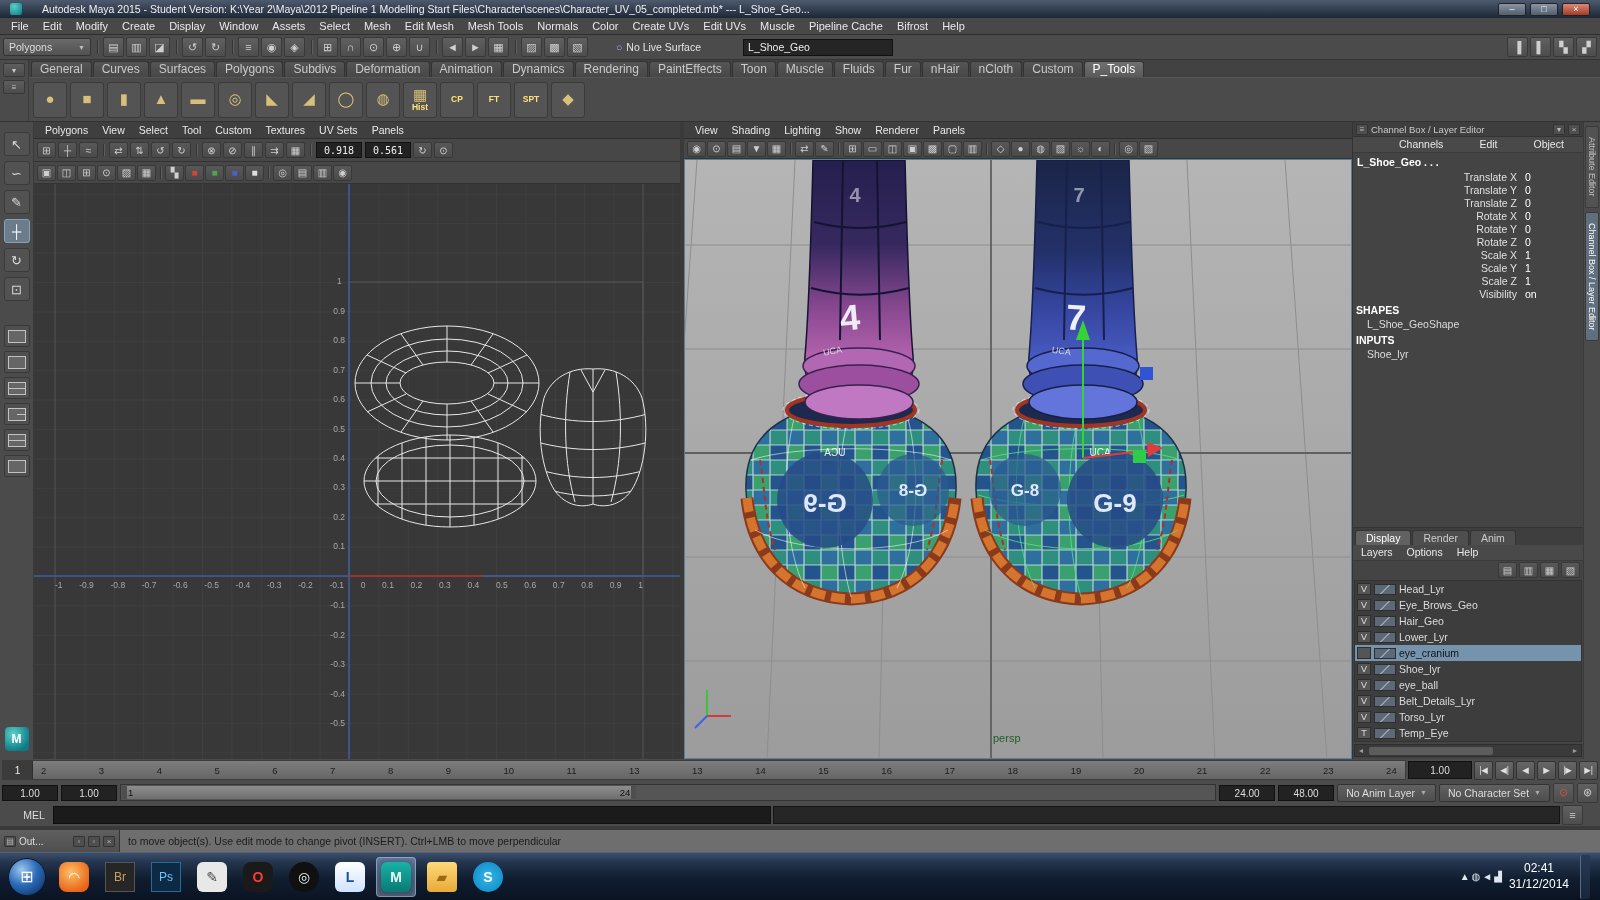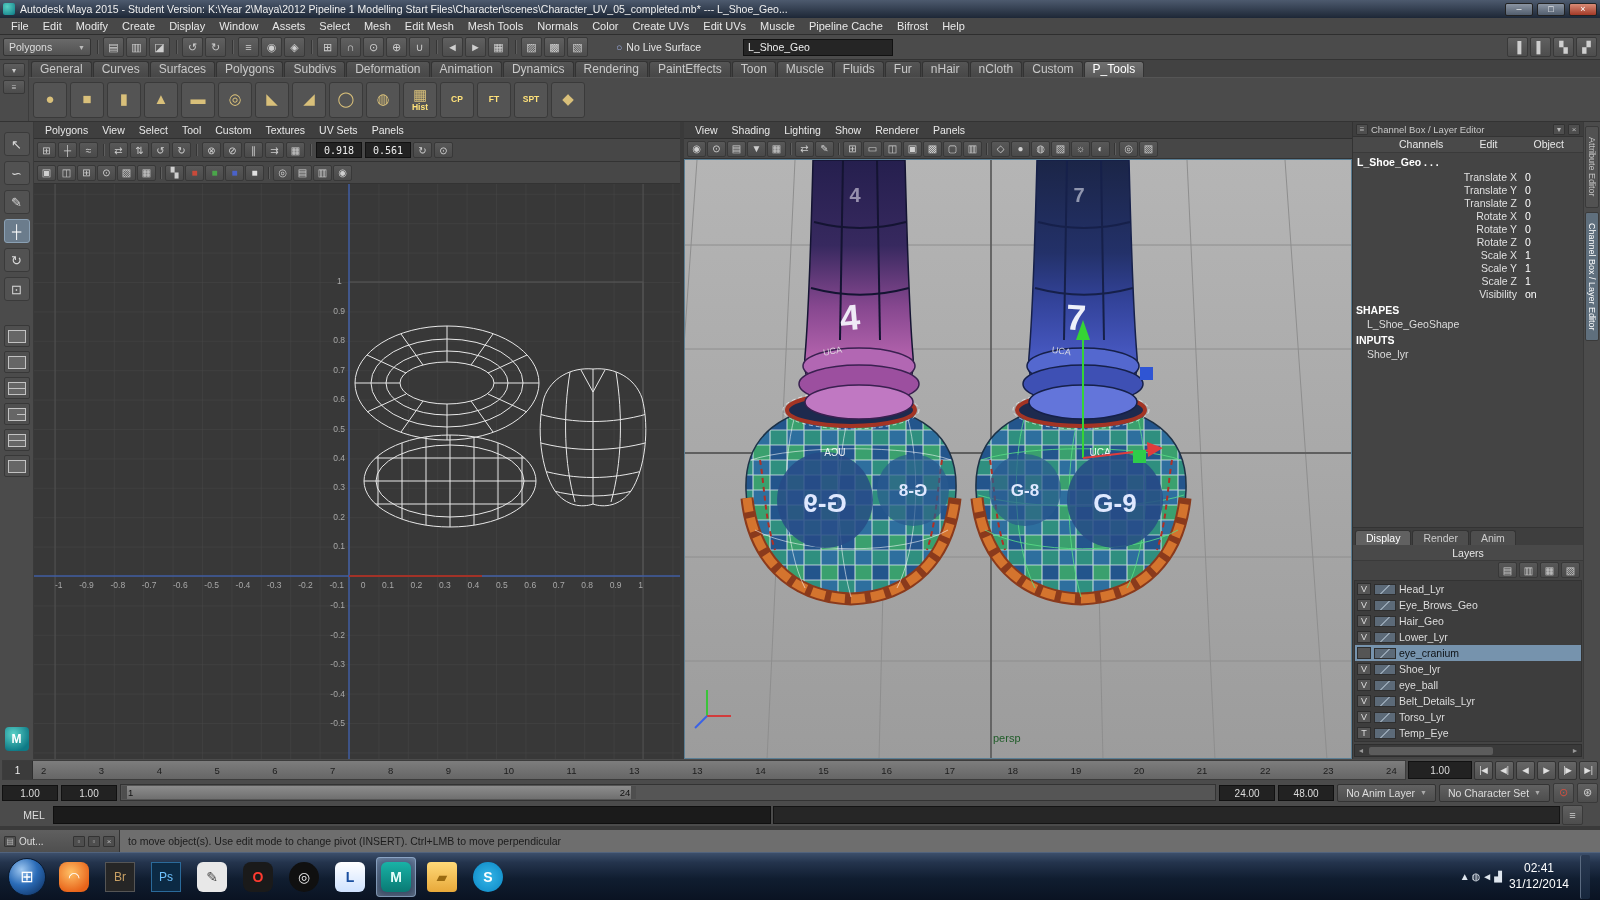--- a/index.html
+++ b/index.html
@@ -1,21 +1,21 @@
 <!DOCTYPE html>
 <html><head>
 <meta charset="utf-8">
 <style>
   * { margin:0; padding:0; box-sizing:border-box; }
   html,body { width:1600px; height:900px; overflow:hidden; background:#000; }
   body { font-family:"Liberation Sans", sans-serif; font-size:11px; color:#ddd; }
   #root { position:relative; width:1600px; height:900px; background:#4b4b4b; }
 
   
-  .titlebar { height:18px; background:linear-gradient(#4d5a6e,#1d2736); display:flex; align-items:center; padding:0 3px; color:#f0f0f0; }
+  .titlebar { height:18px; background:linear-gradient(#4d5a6e,#1d2736); display:flex; align-items:center; padding:0 10px; color:#f0f0f0;gap:15px; }
   .app-icon { width:12px; height:12px; border-radius:2px; background:radial-gradient(circle at 35% 30%,#57d0c4,#0d7a86); margin-right:5px; flex:0 0 auto; }
   .title-text { flex:1; font-size:10.5px; white-space:nowrap; overflow:hidden; text-overflow:ellipsis; }
   .win-btn { width:28px; height:13px; margin-left:2px; border-radius:2px; background:linear-gradient(#8a94a2,#525e6e); border:1px solid #222; color:#fff; font-size:9px; line-height:11px; text-align:center; }
   .win-btn.close { background:linear-gradient(#d98b76,#a33a28); }
 
   
   .menubar { height:17px; background:#484848; border-bottom:1px solid #2e2e2e; display:flex; align-items:center; padding-left:4px; }
   .menu-item { padding:8px 7px; line-height:17px; font-size:11px; color:#e8e8e8; white-space:nowrap; }
 
   
@@ -90,21 +90,21 @@
   .cb-row { display:flex; height:13px; align-items:center; font-size:10.5px; }
   .cb-attr-name { flex:1; text-align:right; padding-right:8px; color:#e0e0e0; }
   .cb-attr-value { width:58px; color:#fff; }
   .cb-heading { font-weight:bold; color:#fff; font-size:10.5px; padding:4px 3px 0; }
   .cb-subrow { font-size:10.5px; color:#ddd; padding:2px 3px 0 14px; }
   .cb-spacer { flex:1; }
 
   .le-tabs { height:18px; display:flex; background:#3e3e3e; border-top:1px solid #333; padding:2px 2px 0; gap:1px; }
   .le-tab { padding:0 10px; font-size:10.5px; line-height:15px; background:#4e4e4e; border:1px solid #333; border-bottom:none; border-radius:3px 3px 0 0; color:#ccc; }
   .le-tab.active { background:#616161; color:#fff; }
-  .le-menus { height:16px; background:#494949; display:flex; gap:14px; padding:0 8px; align-items:center; border-bottom:1px solid #3a3a3a;flex-direction:column; }
+  .le-menus { height:16px; background:#494949; display:flex; gap:14px; padding:0 8px; align-items:center; border-bottom:1px solid #3a3a3a; }
   .le-menus .menu-item { padding:0; font-size:10.5px; }
   .le-iconrow { height:19px; display:flex; justify-content:flex-end; gap:2px; padding:1px 3px; }
   .layer-list { background:#3d3d3d; border:1px solid #333; margin:0 1px; }
   .layer-row { display:flex; align-items:center; height:16px; font-size:10.5px; gap:3px; padding:0 2px; color:#ddd; }
   .layer-row.selected { background:#7693ad; color:#0e1216; }
   .layer-row.selected .layer-name { color:#0e1216; }
   .layer-v { width:14px; height:12px; flex:0 0 auto; border:1px solid #2e2e2e; background:#555; text-align:center; line-height:11px; font-size:9px; color:#ddd; }
   .layer-swatch { width:22px; height:11px; flex:0 0 auto; border:1px solid #2e2e2e; background:linear-gradient(135deg,#5c6a78 45%,#94a3b1 45%,#94a3b1 55%,#5c6a78 55%); }
   .layer-name { flex:1; white-space:nowrap; overflow:hidden; }
   .le-scroll { height:13px; margin:2px 1px; background:#3a3a3a; border:1px solid #2e2e2e; display:flex; align-items:center; font-size:7px; color:#999; }

